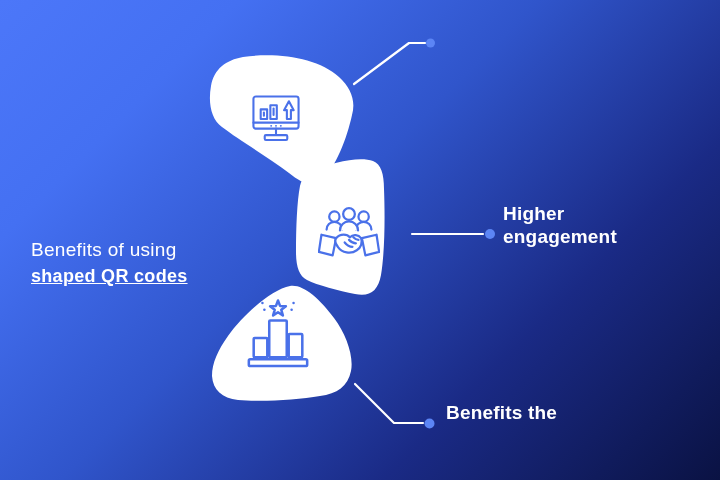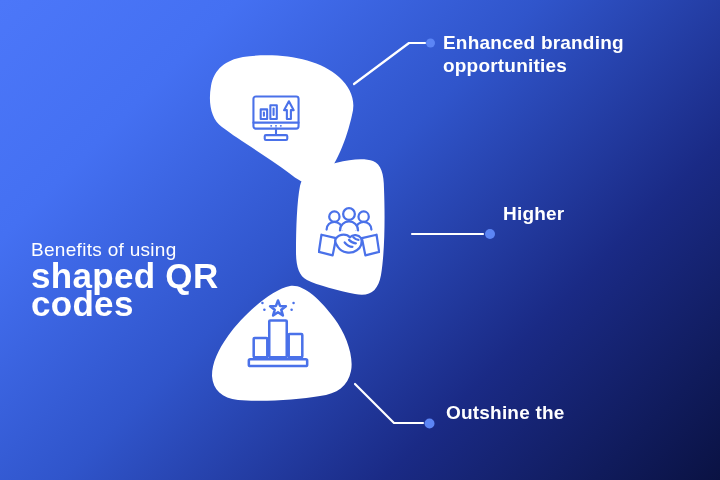--- a/index.html
+++ b/index.html
@@ -16,21 +16,21 @@
   .shapes{position:absolute;inset:0;width:720px;height:480px;}
   .blob{fill:var(--blob-fill,#ffffff);}
   .connector{stroke:var(--connector-line,#ffffff);stroke-width:2.2;fill:none;
     stroke-linecap:round;stroke-linejoin:round;}
   .dot{fill:var(--connector-dot,#5c85f5);}
   .icon{position:absolute;color:var(--icon-stroke,#4a71e9);}
   .icon svg{display:block;width:100%;height:100%;}
   .title{position:absolute;left:31px;top:197px;width:280px;text-align:left;
     color:var(--text,#ffffff);margin-top:40px;}
   .title-line1{font-size:19px;font-weight:500;letter-spacing:.3px;line-height:25px;}
-  .title-line2{font-size:35px;font-weight:700;letter-spacing:.3px;line-height:28px;}
+  .title-line2{font-size:18px;font-weight:700;letter-spacing:.3px;line-height:28px;text-decoration:underline;}
   .label{position:absolute;color:var(--text,#ffffff);font-size:19px;font-weight:700;
     line-height:23px;letter-spacing:.2px;white-space:nowrap;}
   .label-1{left:443px;top:31px;}
   .label-2{left:503px;top:202px;}
   .label-3{left:446px;top:401px;}
   .icon-1{left:247px;top:90px;width:58px;height:58px;}
   .icon-2{left:318px;top:202px;width:62px;height:62px;}
   .icon-3{left:243px;top:299px;width:70px;height:70px;}
 </style>
 </head>
@@ -110,26 +110,23 @@
       <rect x="47" y="36" width="14" height="24" rx="1"></rect>
       <rect x="6" y="62" width="60" height="7" rx="1.5"></rect>
     </svg>
   </div>
 
   <div class="title">
     <div class="title-line1">Benefits of using</div>
     <div class="title-line2">shaped QR codes</div>
   </div>
 
-  <div class="label label-1">
-    <div>Enhanced branding</div>
-    <div>opportunities</div>
-  </div>
 
   <div class="label label-2">
     <div>Higher</div>
+    <div>engagement</div>
   </div>
 
   <div class="label label-3">
-    <div>Outshine the</div>
+    <div>Benefits the</div>
   </div>
 
 </div>
 
 </body></html>

